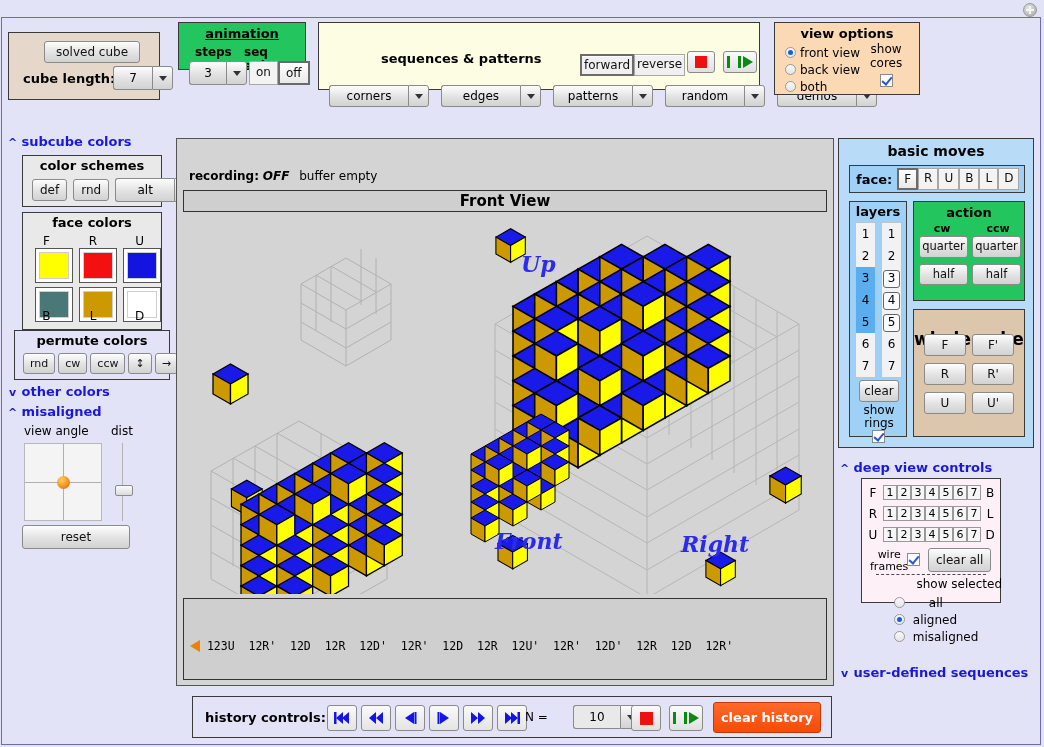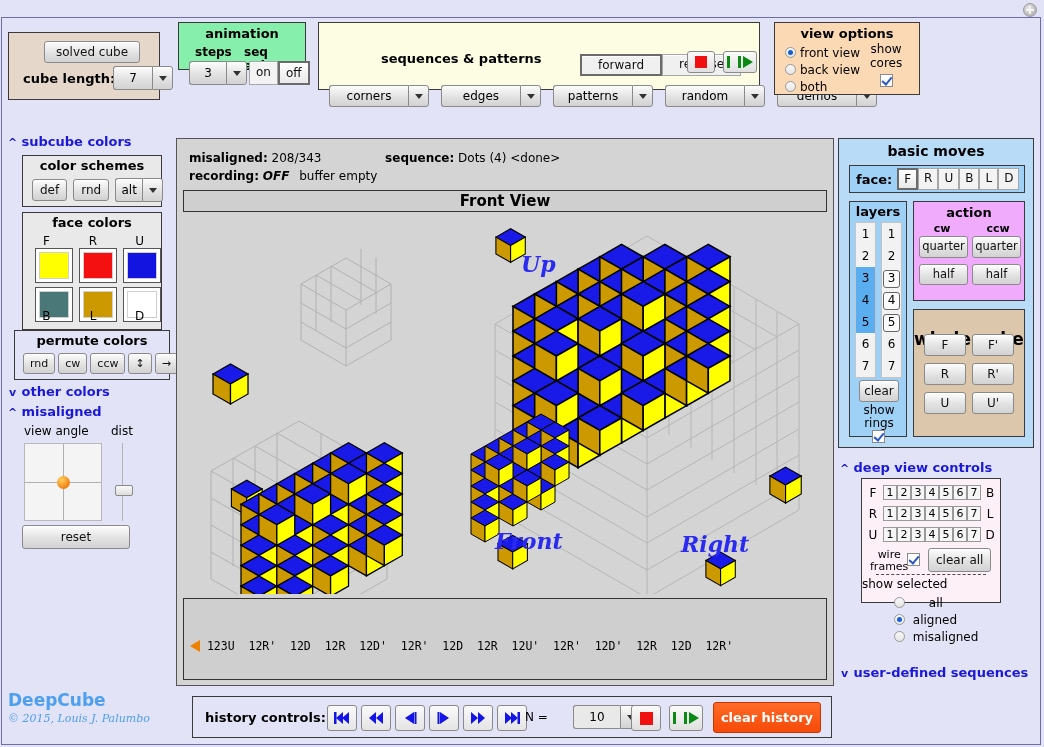--- a/index.html
+++ b/index.html
@@ -54,35 +54,35 @@
     border-top:5px solid #333;}
 
   
   #p-cube{left:8px;top:32px;width:152px;height:68px;background:#e5d8cb;padding-left:24px;}
   #p-cube .solvedbtn{position:absolute;left:35px;top:8px;padding:4px 11px;font-size:12px;}
   #p-cube .cl{position:absolute;left:14px;top:38px;font-weight:bold;font-size:13px;}
   #p-cube .clcombo{position:absolute;left:104px;top:33px;}
   #p-cube .clcombo .cmain{min-width:22px;padding:4px 8px;}
 
   
-  #p-anim{left:178px;top:22px;width:128px;height:48px;background:#86efac;}
+  #p-anim{left:178px;top:22px;width:128px;height:48px;background:#22c55e;text-decoration:underline;}
   #p-anim .ptitle{margin-top:3px;}
   #p-anim .lbl{position:absolute;font-weight:bold;font-size:12px;}
   #p-anim .l1{left:16px;top:22px;}
   #p-anim .l2{left:65px;top:22px;}
   #p-anim .stepcombo{position:absolute;left:10px;top:38px;}
   #p-anim .stepcombo .cmain{min-width:20px;padding:4px 8px;}
   #p-anim .onoff{position:absolute;left:70px;top:38px;display:flex;}
   #p-anim .onoff .btn{border-radius:0;padding:4px 6px;}
 
   
   #p-seq{left:318px;top:22px;width:442px;height:68px;background:#fdfde4;}
   #p-seq .ptitle{position:absolute;left:62px;top:35px;transform:translateY(-50%);font-size:13px;}
   #p-seq .fwdrev{position:absolute;left:261px;top:31px;display:flex;}
-  #p-seq .fwdrev .btn{border-radius:0;padding:3px 16px;font-size:12px;background:#f0f0f0;}
+  #p-seq .fwdrev .btn{border-radius:0;padding:3px 2px;font-size:12px;background:#f0f0f0;}
   #p-seq .stopbtn{position:absolute;left:368px;top:28px;width:26px;height:20px;
     background:linear-gradient(#fafafa,#e0e0e0);border:1px solid #8a8a8a;border-radius:3px;
     display:flex;align-items:center;justify-content:center;cursor:pointer;}
   #p-seq .stopbtn i{width:12px;height:12px;background:#f01010;display:block;}
   #p-seq .playbtn{position:absolute;left:404px;top:28px;width:32px;height:20px;
     background:linear-gradient(#fafafa,#e0e0e0);border:1px solid #8a8a8a;border-radius:3px;
     display:flex;align-items:center;justify-content:center;gap:2px;cursor:pointer;}
   .pauseglyph{display:inline-block;width:8px;height:12px;
     border-left:3px solid #0a8a12;border-right:3px solid #0a8a12;}
   .playglyph{display:inline-block;width:0;height:0;border-top:6px solid transparent;
@@ -120,21 +120,21 @@
   #ss-row .val{position:absolute;left:205px;top:1px;}
 
   
   .twist{position:absolute;color:#1a18d8;font-weight:bold;font-size:13px;cursor:pointer;}
   .chev{display:inline-block;width:9px;text-align:center;font-size:11px;}
 
   #p-schemes{left:22px;top:155px;width:140px;height:52px;background:#e9e9e9;}
   #p-schemes .ptitle{margin-top:2px;font-size:13px;}
   #p-schemes .row{position:absolute;left:9px;top:22px;display:flex;align-items:center;gap:6px;}
   #p-schemes .row .btn{padding:4px 7px;}
-  #p-schemes .combo .cmain{min-width:26px;padding:4px 0;}
+  #p-schemes .combo .cmain{min-width:26px;padding:4px 16px;}
 
   #p-facecolors{left:22px;top:212px;width:140px;height:118px;background:#e9e9e9;}
   #p-facecolors .ptitle{margin-top:2px;font-size:13px;}
   .fc-head{position:absolute;top:21px;width:140px;display:flex;}
   .fc-head span{flex:1;text-align:center;font-size:12px;}
   .swgrid{position:absolute;left:12px;top:35px;display:grid;grid-template-columns:repeat(3,40px);
     grid-gap:4px;}
   .sw{width:38px;height:35px;border:1px solid #555;background:#fff;padding:3px;box-sizing:border-box;cursor:pointer;}
   .sw i{display:block;width:100%;height:100%;border:1px solid #cfcfcf;box-sizing:border-box;}
   .fc-foot{position:absolute;top:96px;width:140px;display:flex;}
@@ -189,21 +189,21 @@
   .laycol{width:21px;background:#f2f2f2;border:1px solid #c4c4c4;box-sizing:border-box;}
   .laycol .ln{height:22px;line-height:22px;text-align:center;font-size:12px;cursor:pointer;}
   .laycol .ln.hl{background:#5aadee;}
   .laycol.b .ln.box{}
   .laycol.b .ln.box span{display:inline-block;width:15px;height:16px;line-height:14px;
     border:1px solid #666;border-radius:3px;background:#fafafa;}
   .clearbtn{position:absolute;left:9px;top:178px;width:40px;padding:4px 0;font-size:12px;}
   #p-layers .sr{position:absolute;left:0;top:202px;width:58px;text-align:center;font-size:12px;line-height:1.1;}
   #p-layers .srcb{position:absolute;left:22px;top:228px;}
 
-  #p-action{position:absolute;left:74px;top:62px;width:112px;height:100px;background:#f0abfc;
+  #p-action{position:absolute;left:74px;top:62px;width:112px;height:100px;background:#22c55e;
     border:1px solid #3a3a3a;box-sizing:border-box;}
   #p-action .ptitle{margin-top:3px;font-size:13px;}
   #p-action .hd{position:absolute;top:20px;width:112px;display:flex;}
   #p-action .hd span{flex:1;text-align:center;font-weight:bold;font-size:11px;}
   #p-action .grid{position:absolute;left:5px;top:34px;display:grid;
     grid-template-columns:repeat(2,49px);grid-gap:6px 4px;}
   #p-action .grid .btn{padding:4px 0;font-size:11.5px;}
 
   #p-whole{position:absolute;left:74px;top:170px;width:112px;height:128px;background:#dcc6ac;
     border:1px solid #3a3a3a;box-sizing:border-box;}
@@ -217,21 +217,21 @@
   .dnums{display:flex;}
   .dnums b{display:block;width:14px;height:15px;line-height:14px;text-align:center;
     font-weight:normal;font-size:11px;border:1px solid #999;background:#f6f6f6;cursor:pointer;
     box-sizing:border-box;}
   .dl1{top:6px;} .dl2{top:27px;} .dl3{top:48px;}
   #p-deepbox .wf{position:absolute;left:8px;top:70px;font-size:11px;text-align:center;line-height:1.1;}
   #p-deepbox .wfcb{position:absolute;left:45px;top:74px;}
   #p-deepbox .clearall{position:absolute;left:66px;top:69px;padding:5px 7px;font-size:12px;}
   #p-deepbox .divline{position:absolute;left:14px;top:95px;width:110px;
     border-top:1px dashed #4a4a4a;}
-  #p-deepbox .sshead{position:absolute;left:0;top:98px;width:140px;text-align:left;font-size:12px;}
+  #p-deepbox .sshead{position:absolute;left:0;top:98px;width:140px;text-align:right;font-size:12px;}
   #p-deepbox .ssrow{position:absolute;left:32px;font-size:12px;cursor:pointer;}
   #p-deepbox .ssr1{top:117px;} #p-deepbox .ssr2{top:134px;} #p-deepbox .ssr3{top:151px;}
 
   
   #brand{position:absolute;left:8px;top:690px;width:160px;}
   #brand .bt{color:#4d9ff0;font-weight:bold;font-size:17px;}
   #brand .bc{color:#4d9ff0;font-style:italic;font-size:11px;margin-top:2px;
     font-family:"DejaVu Serif","Liberation Serif",serif;}
 
   #p-hist{left:176px;top:696px;width:640px;height:42px;background:#e3e3f7;margin-left:16px;}
@@ -440,27 +440,20 @@
       <i class="vline"></i>
     <i class="dot"></i>
   </div>
   <div class="distslider">
     <i class="t"></i>
       <i class="h"></i>
   </div>
   <div class="btn resetbtn">reset</div>
 
   <div id="display">
-    <div class="statline s1">
-      <b>misaligned:</b>
-      <span>208/343</span>
-      <span class="gap"></span>
-      <b>sequence:</b>
-      <span>Dots (4) &lt;done&gt;</span>
-    </div>
     <div class="statline s2">
       <b>recording:</b>
       <i style="font-weight:bold">OFF</i>
       <span style="margin-left:6px">buffer empty</span>
     </div>
     <div class="viewbar">Front View</div>
 
     <svg id="cubecanvas" viewBox="0 0 644 380">
       <defs>
         <g id="cu">
@@ -773,24 +766,20 @@
       <i class="radio"></i>
       <span style="margin-left:4px">misaligned</span>
     </div>
   </div>
 
   <div class="twist" style="left:840px;top:665px">
     <span class="chev">v</span>
     <span>user-defined sequences</span>
   </div>
 
-  <div id="brand">
-    <div class="bt">DeepCube</div>
-    <div class="bc">© 2015, Louis J. Palumbo</div>
-  </div>
 
   <div class="panel" id="p-hist">
     <div class="hl">history controls:</div>
     <div class="nav">
       <div class="navbtn">
         <svg width="18" height="14" viewBox="0 0 18 14">
             <rect x="1" y="1" width="2.5" height="12" fill="#1414e8"></rect>
             <polygon points="16,1 16,13 9,7" fill="#1414e8"></polygon>
             <polygon points="10,1 10,13 3,7" fill="#1414e8"></polygon>
           </svg>

